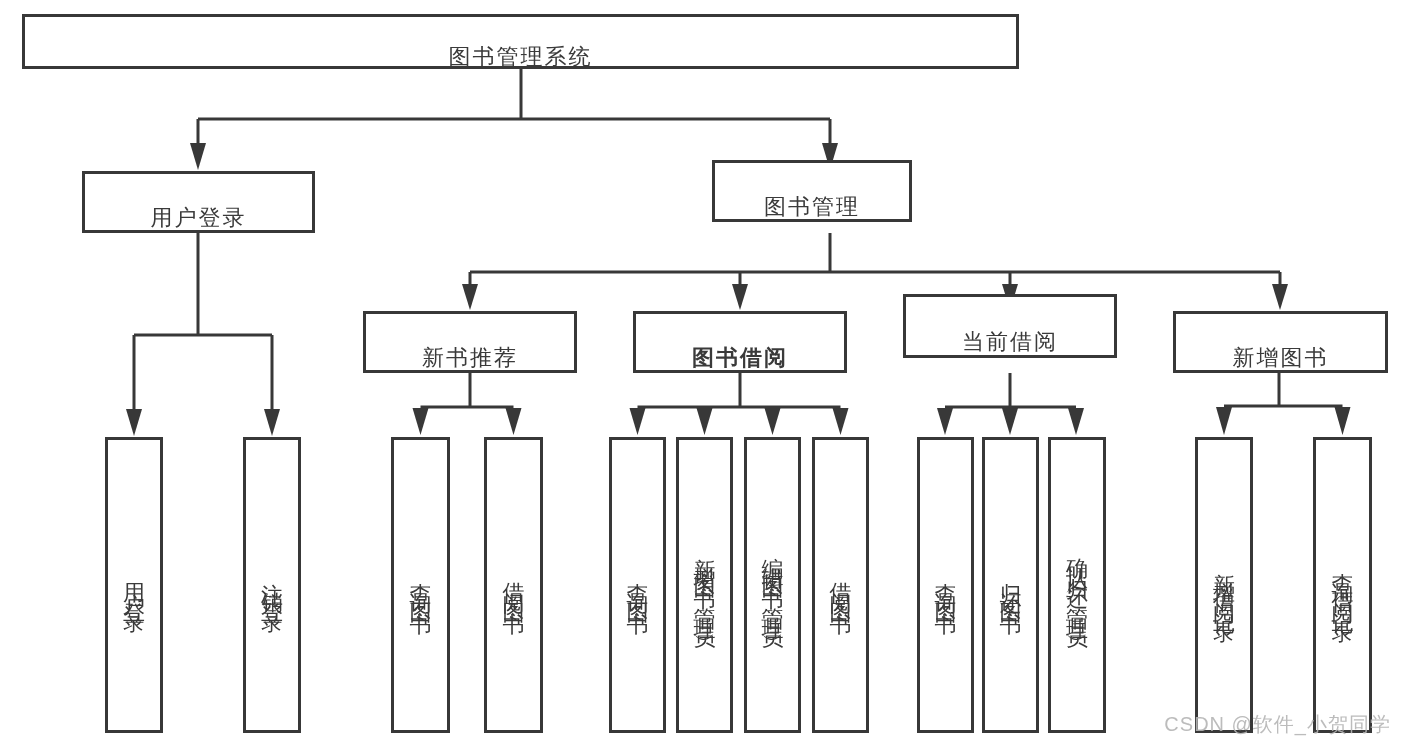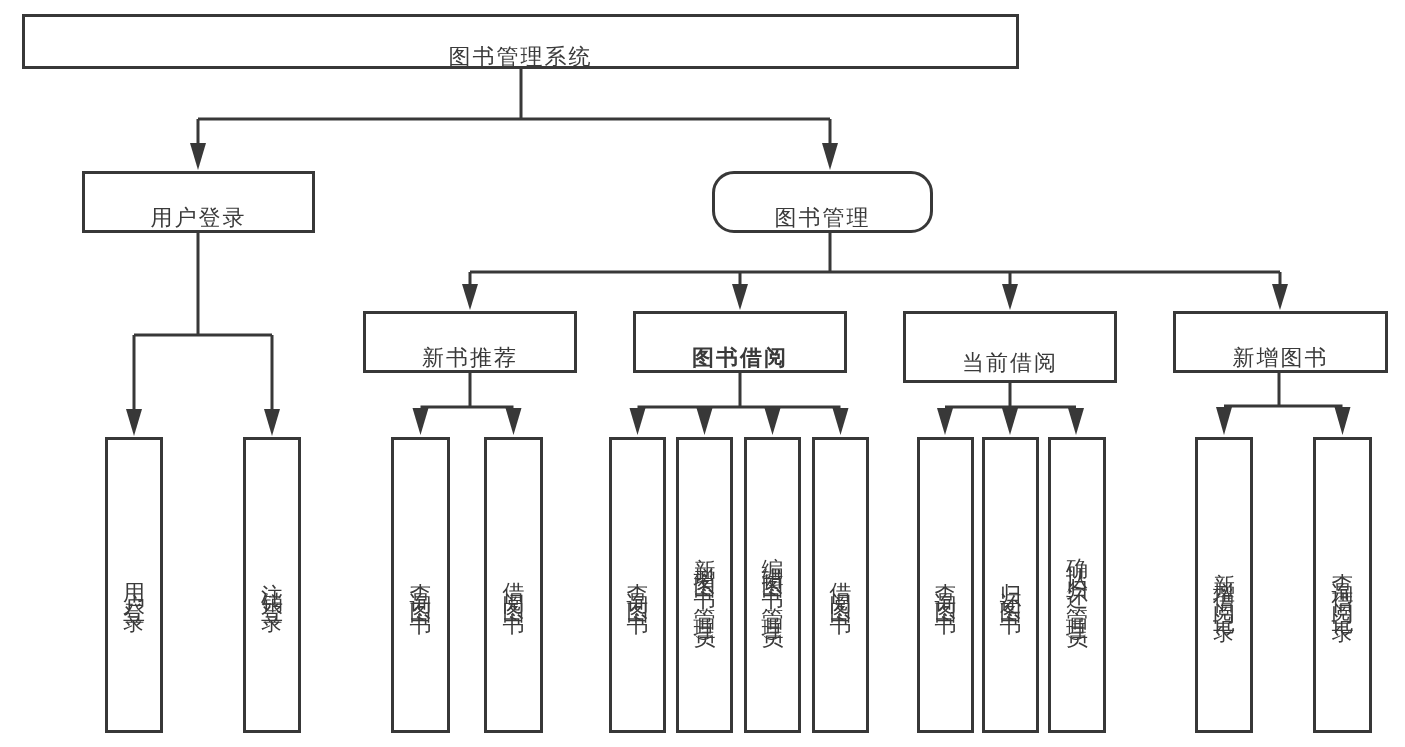--- a/index.html
+++ b/index.html
@@ -120,31 +120,31 @@
     </g>
   </svg>
 
   <div class="box hbox" style="left:22px; top:14px; width:997px; height:55px;">
     <span>图书管理系统</span>
   </div>
 
   <div class="box hbox" style="left:82px; top:171px; width:233px; height:62px;">
     <span>用户登录</span>
   </div>
-  <div class="box hbox" style="left:712px; top:171px; width:221px; height:62px;border-radius:22px;">
+  <div class="box hbox" style="left:712px; top:160px; width:200px; height:62px;">
     <span>图书管理</span>
   </div>
 
   <div class="box hbox" style="left:363px; top:311px; width:214px; height:62px;text-align:center;">
     <span>新书推荐</span>
   </div>
   <div class="box hbox" style="left:633px; top:311px; width:214px; height:62px;font-weight:bold;">
     <span>图书借阅</span>
   </div>
-  <div class="box hbox" style="left:903px; top:311px; width:214px; height:72px;">
+  <div class="box hbox" style="left:903px; top:294px; width:214px; height:64px;">
     <span>当前借阅</span>
   </div>
   <div class="box hbox" style="left:1173px; top:311px; width:215px; height:62px;">
     <span>新增图书</span>
   </div>
 
   <div class="box vbox" style="left:105px; top:437px; width:58px; height:296px;">
     <span>用户登录</span>
   </div>
   <div class="box vbox" style="left:243px; top:437px; width:58px; height:296px;">
@@ -181,14 +181,15 @@
     <span>确认归还（管理员）</span>
   </div>
 
   <div class="box vbox" style="left:1195px; top:437px; width:58px; height:296px;">
     <span>新增借阅记录</span>
   </div>
   <div class="box vbox" style="left:1313px; top:437px; width:59px; height:296px;">
     <span>查询借阅记录</span>
   </div>
 
+  <div class="watermark">CSDN @软件_小贺同学</div>
 
 </div>
 
 </body></html>

